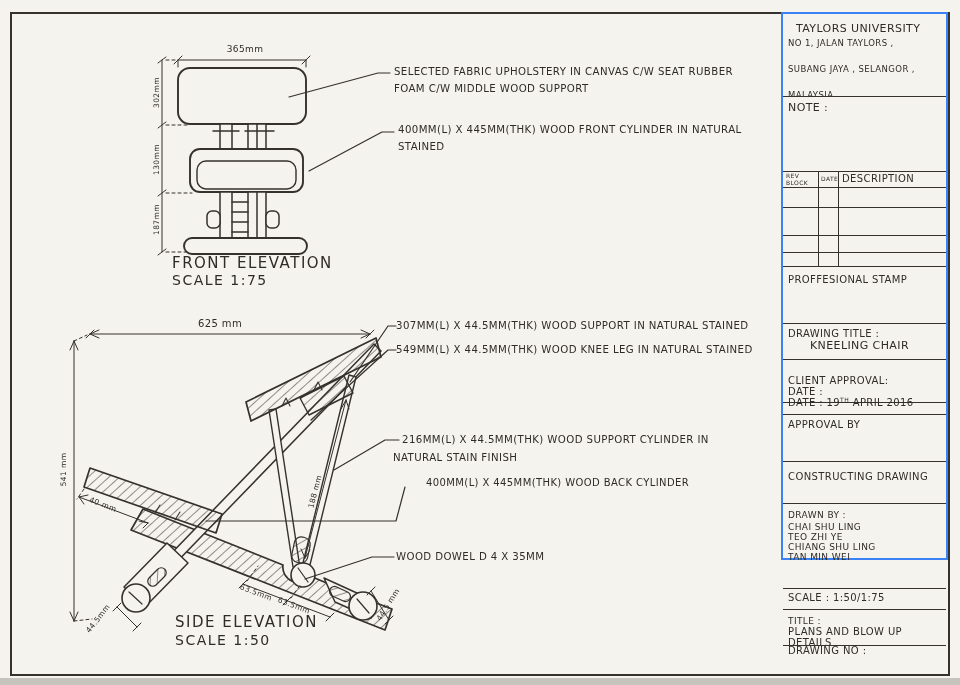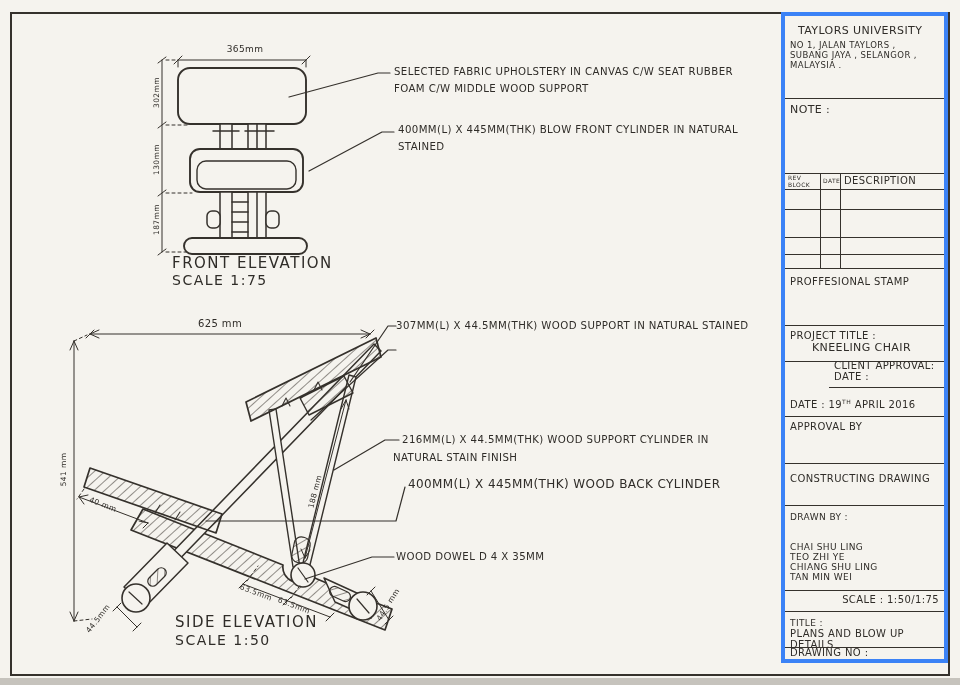--- a/index.html
+++ b/index.html
@@ -7,27 +7,27 @@
          font-family:"DejaVu Sans",sans-serif;color:#2f2c28;}
   #sheet *{box-sizing:border-box;}
   .abs{position:absolute;white-space:nowrap;}
   .hw{font-family:"DejaVu Sans",sans-serif;letter-spacing:.4px;}
   .rot{transform:rotate(-90deg);transform-origin:center;}
   .ctr{text-align:center;}
   
   #border{position:absolute;left:10px;top:12px;width:940px;height:664px;border:2px solid #35312c;}
   #scanshade{position:absolute;left:0;right:0;bottom:0;height:7px;background:#c6c3bd;}
   
-  #titleblock{position:absolute;left:781px;top:12px;width:167px;height:651px;border:4px solid #3b82f6;}
+  #titleblock{position:absolute;left:781px;top:12px;width:167px;height:548px;border:2px solid #3b82f6;}
   .tb-sec{position:absolute;left:0;right:0;border-bottom:1.6px solid #35312c;overflow:hidden;}
   .tb-sec.last{border-bottom:none;}
   .tb-pad{padding:4px 5px;}
   .vline{position:absolute;top:0;bottom:0;width:0;border-left:1.4px solid #35312c;}
   .hline{position:absolute;left:0;right:0;height:0;border-top:1.4px solid #35312c;}
-  .t11{font-size:11px;} .t10{font-size:10px;} .t9{font-size:9px;} .t85{font-size:8.5px;} .t6{font-size:6px;line-height:6.5px;}
+  .t11{font-size:11px;} .t10{font-size:10px;} .t9{font-size:9px;} .t85{font-size:8.5px;margin-top:16px;} .t6{font-size:6px;line-height:6.5px;}
   sup{font-size:6px;}
   svg{position:absolute;left:0;top:0;}
 </style>
 </head>
 <body>
 
 <div id="sheet">
 
   <div id="border"></div>
 
@@ -159,37 +159,38 @@
   </svg>
 
   <div class="abs hw ctr" style="left:210px;top:44px;width:70px;font-size:9px;">365mm</div>
   <div class="abs hw ctr rot" style="left:131px;top:88px;width:50px;font-size:7.5px;">302mm</div>
   <div class="abs hw ctr rot" style="left:131px;top:155px;width:50px;font-size:7.5px;">130mm</div>
   <div class="abs hw ctr rot" style="left:131px;top:215px;width:50px;font-size:7.5px;">187mm</div>
   <div class="abs hw" style="left:172px;top:254px;font-size:15px;letter-spacing:1.5px;">FRONT ELEVATION</div>
   <div class="abs hw" style="left:172px;top:272px;font-size:14px;letter-spacing:1.5px;">SCALE 1:75</div>
   <div class="abs hw" style="left:394px;top:66px;font-size:10.2px;">SELECTED FABRIC UPHOLSTERY IN CANVAS C/W SEAT RUBBER</div>
   <div class="abs hw" style="left:394px;top:83px;font-size:10.2px;">FOAM C/W MIDDLE WOOD SUPPORT</div>
-  <div class="abs hw" style="left:398px;top:124px;font-size:10.2px;">400MM(L) X 445MM(THK) BLOW FRONT CYLINDER IN NATURAL</div>
+  <div class="abs hw" style="left:398px;top:124px;font-size:10.2px;">400MM(L) X 445MM(THK) WOOD FRONT CYLINDER IN NATURAL</div>
   <div class="abs hw" style="left:398px;top:141px;font-size:10.2px;">STAINED</div>
 
   <div class="abs hw ctr" style="left:180px;top:318px;width:80px;font-size:10px;">625 mm</div>
   <div class="abs hw ctr rot" style="left:38px;top:465px;width:50px;font-size:7.5px;">541 mm</div>
   <div class="abs hw ctr" style="left:80px;top:500px;width:46px;font-size:7.5px;transform:rotate(21deg);">40 mm</div>
   <div class="abs hw ctr" style="left:292px;top:487px;width:46px;font-size:7.5px;transform:rotate(-76deg);">188 mm</div>
   <div class="abs hw ctr" style="left:234px;top:588px;width:44px;font-size:7.5px;transform:rotate(21deg);">63.5mm</div>
   <div class="abs hw ctr" style="left:272px;top:601px;width:44px;font-size:7.5px;transform:rotate(21deg);">63.5mm</div>
   <div class="abs hw ctr" style="left:76px;top:614px;width:44px;font-size:7.5px;transform:rotate(-52deg);">44.5mm</div>
   <div class="abs hw ctr" style="left:366px;top:600px;width:44px;font-size:7.5px;transform:rotate(-58deg);">44.5 mm</div>
   <div class="abs hw" style="left:175px;top:613px;font-size:15px;letter-spacing:1.5px;">SIDE ELEVATION</div>
   <div class="abs hw" style="left:175px;top:632px;font-size:14px;letter-spacing:1.5px;">SCALE 1:50</div>
   <div class="abs hw" style="left:396px;top:320px;font-size:10.2px;">307MM(L) X 44.5MM(THK) WOOD SUPPORT IN NATURAL STAINED</div>
+  <div class="abs hw" style="left:396px;top:344px;font-size:10.2px;">549MM(L) X 44.5MM(THK) WOOD KNEE LEG IN NATURAL STAINED</div>
   <div class="abs hw" style="left:402px;top:434px;font-size:10.2px;">216MM(L) X 44.5MM(THK) WOOD SUPPORT CYLINDER IN</div>
   <div class="abs hw" style="left:393px;top:452px;font-size:10.2px;">NATURAL STAIN FINISH</div>
-  <div class="abs hw" style="left:408px;top:477px;font-size:12px;">400MM(L) X 445MM(THK) WOOD BACK CYLINDER</div>
+  <div class="abs hw" style="left:426px;top:477px;font-size:10px;">400MM(L) X 445MM(THK) WOOD BACK CYLINDER</div>
   <div class="abs hw" style="left:396px;top:551px;font-size:10.2px;">WOOD DOWEL D 4 X 35MM</div>
 
   <div id="titleblock">
 
     <div class="tb-sec tb-pad" style="top:0;height:83px;">
       <div class="hw t11" style="padding-left:8px;margin-top:4px;">TAYLORS UNIVERSITY</div>
       <div class="hw t85" style="margin-top:3px;">NO 1, JALAN TAYLORS ,</div>
       <div class="hw t85">SUBANG JAYA , SELANGOR ,</div>
       <div class="hw t85">MALAYSIA .</div>
     </div>
@@ -211,50 +212,50 @@
       </div>
       <div class="abs hw t6" style="left:38px;top:4px;">DATE</div>
       <div class="abs hw t10" style="left:59px;top:1px;">DESCRIPTION</div>
     </div>
 
     <div class="tb-sec tb-pad" style="top:253px;height:57px;">
       <div class="hw t10" style="margin-top:3px;">PROFFESIONAL STAMP</div>
     </div>
 
     <div class="tb-sec tb-pad" style="top:310px;height:36px;">
-      <div class="hw t10">PROJECT TITLE :</div>
+      <div class="hw t10">DRAWING TITLE :</div>
       <div class="hw t11" style="padding-left:22px;">KNEELING CHAIR</div>
     </div>
 
-    <div class="tb-sec tb-pad" style="top:340px;height:32px;margin-left:44px;">
+    <div class="tb-sec tb-pad" style="top:357px;height:32px;">
       <div class="hw t10">CLIENT APPROVAL:</div>
       <div class="hw t10">DATE :</div>
     </div>
 
     <div class="tb-sec tb-pad" style="top:378px;height:23px;">
       <div class="hw t10"><span>DATE : 19</span><sup>TH</sup><span> APRIL 2016</span></div>
     </div>
 
     <div class="tb-sec tb-pad" style="top:401px;height:47px;">
       <div class="hw t10">APPROVAL BY</div>
     </div>
 
     <div class="tb-sec tb-pad" style="top:448px;height:42px;">
       <div class="hw t10" style="margin-top:5px;">CONSTRUCTING DRAWING</div>
     </div>
 
     <div class="tb-sec tb-pad" style="top:490px;height:85px;">
       <div class="hw t9" style="margin-top:2px;">DRAWN BY :</div>
-      <div class="hw t9" style="margin-top:20px;">CHAI SHU LING</div>
+      <div class="hw t9" style="margin-top:2px;">CHAI SHU LING</div>
       <div class="hw t9">TEO ZHI YE</div>
       <div class="hw t9">CHIANG SHU LING</div>
       <div class="hw t9">TAN MIN WEI</div>
     </div>
 
-    <div class="tb-sec tb-pad" style="top:575px;height:21px;text-align:right;">
+    <div class="tb-sec tb-pad" style="top:575px;height:21px;">
       <div class="hw t10" style="margin-top:-1px;">SCALE : 1:50/1:75</div>
     </div>
 
     <div class="tb-sec tb-pad" style="top:600px;height:32px;">
       <div class="hw t9" style="margin-top:-2px;">TITLE :</div>
       <div class="hw t10">PLANS AND BLOW UP DETAILS</div>
     </div>
 
     <div class="tb-sec tb-pad last" style="top:628px;height:23px;">
       <div class="hw t10" style="margin-top:-1px;">DRAWING NO :</div>

